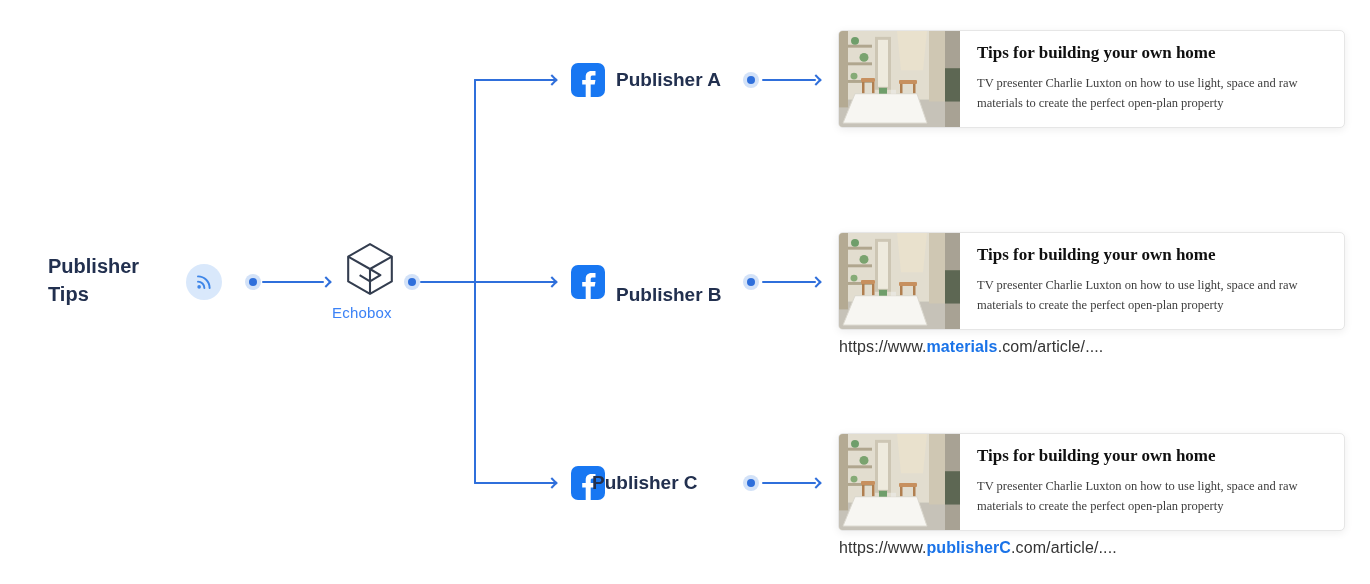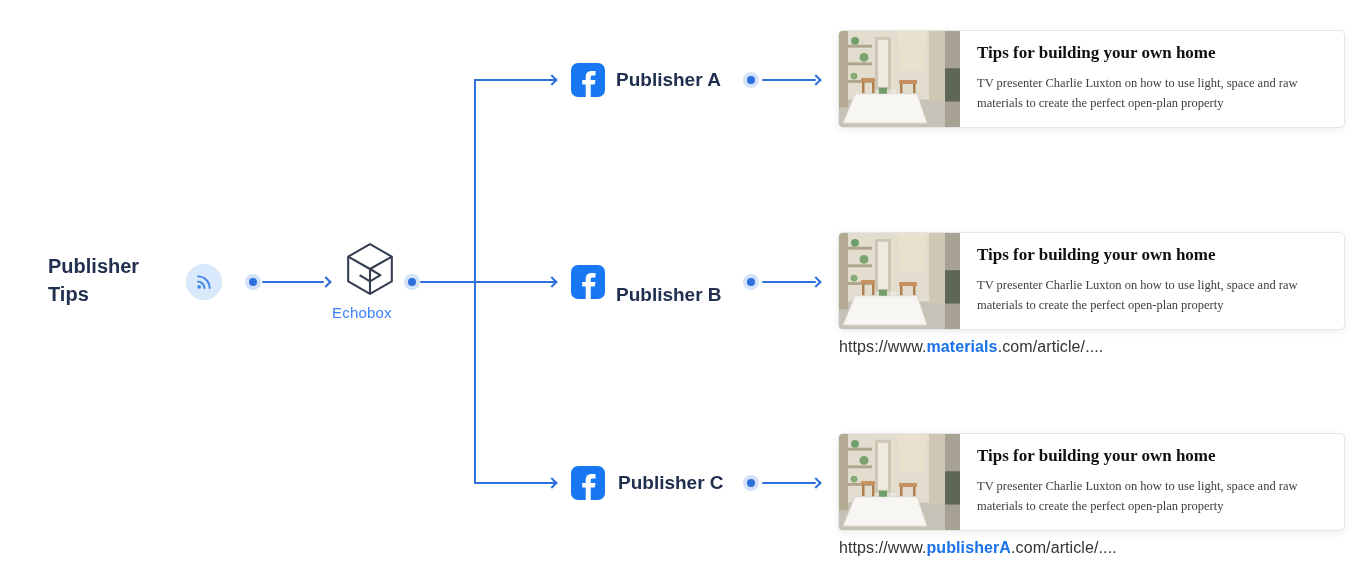--- a/index.html
+++ b/index.html
@@ -162,21 +162,21 @@
   </div>
   <div class="url" style="left:839px;top:338px">
     <span>https://www.</span><span class="bold">materials</span><span>.com/article/....</span>
   </div>
 
   <div class="fb" style="left:571px;top:466px">
     <svg viewBox="0 0 34 34">
         <path fill="#fff" d="M23.5 8h-3.2c-3.4 0-5.6 2.2-5.6 5.7v3.3h-3.5v4.6h3.5V36h5V21.6h4l.8-4.6h-4.8v-2.7c0-1.3.6-1.9 2-1.9h2.8V8z"></path>
       </svg>
   </div>
-  <div class="pub-label" style="left:618px;top:472px">Publisher C</div>
+  <div class="pub-label" style="left:592px;top:472px">Publisher C</div>
   <span class="dot" style="left:743px;top:475px"></span>
   <span class="hline" style="left:762px;top:482px;width:54px"></span>
   <span class="chev" style="left:812px;top:479px"></span>
 
   <div class="card" style="left:838px;top:433px">
     <div class="card-img">
       <svg viewBox="0 0 121 98" preserveAspectRatio="none">
         <rect width="121" height="98" fill="#e2ddcf"></rect>
         <rect x="0" y="70" width="121" height="28" fill="#c6c2b8"></rect>
         <rect x="0" y="0" width="9" height="78" fill="#b4aa93"></rect>
@@ -202,16 +202,16 @@
         <rect x="40" y="58" width="8" height="6" fill="#6f9e6b"></rect>
         <rect x="52" y="60" width="5" height="4" fill="#e8e6df"></rect>
       </svg>
     </div>
     <div class="card-body">
       <div class="card-title">Tips for building your own home</div>
       <div class="card-desc">TV presenter Charlie Luxton on how to use light, space and raw materials to create the perfect open-plan property</div>
     </div>
   </div>
   <div class="url" style="left:839px;top:539px">
-    <span>https://www.</span><span class="bold">publisherA</span><span>.com/article/....</span>
+    <span>https://www.</span><span class="bold">publisherC</span><span>.com/article/....</span>
   </div>
 
 </div>
 
 </body></html>

